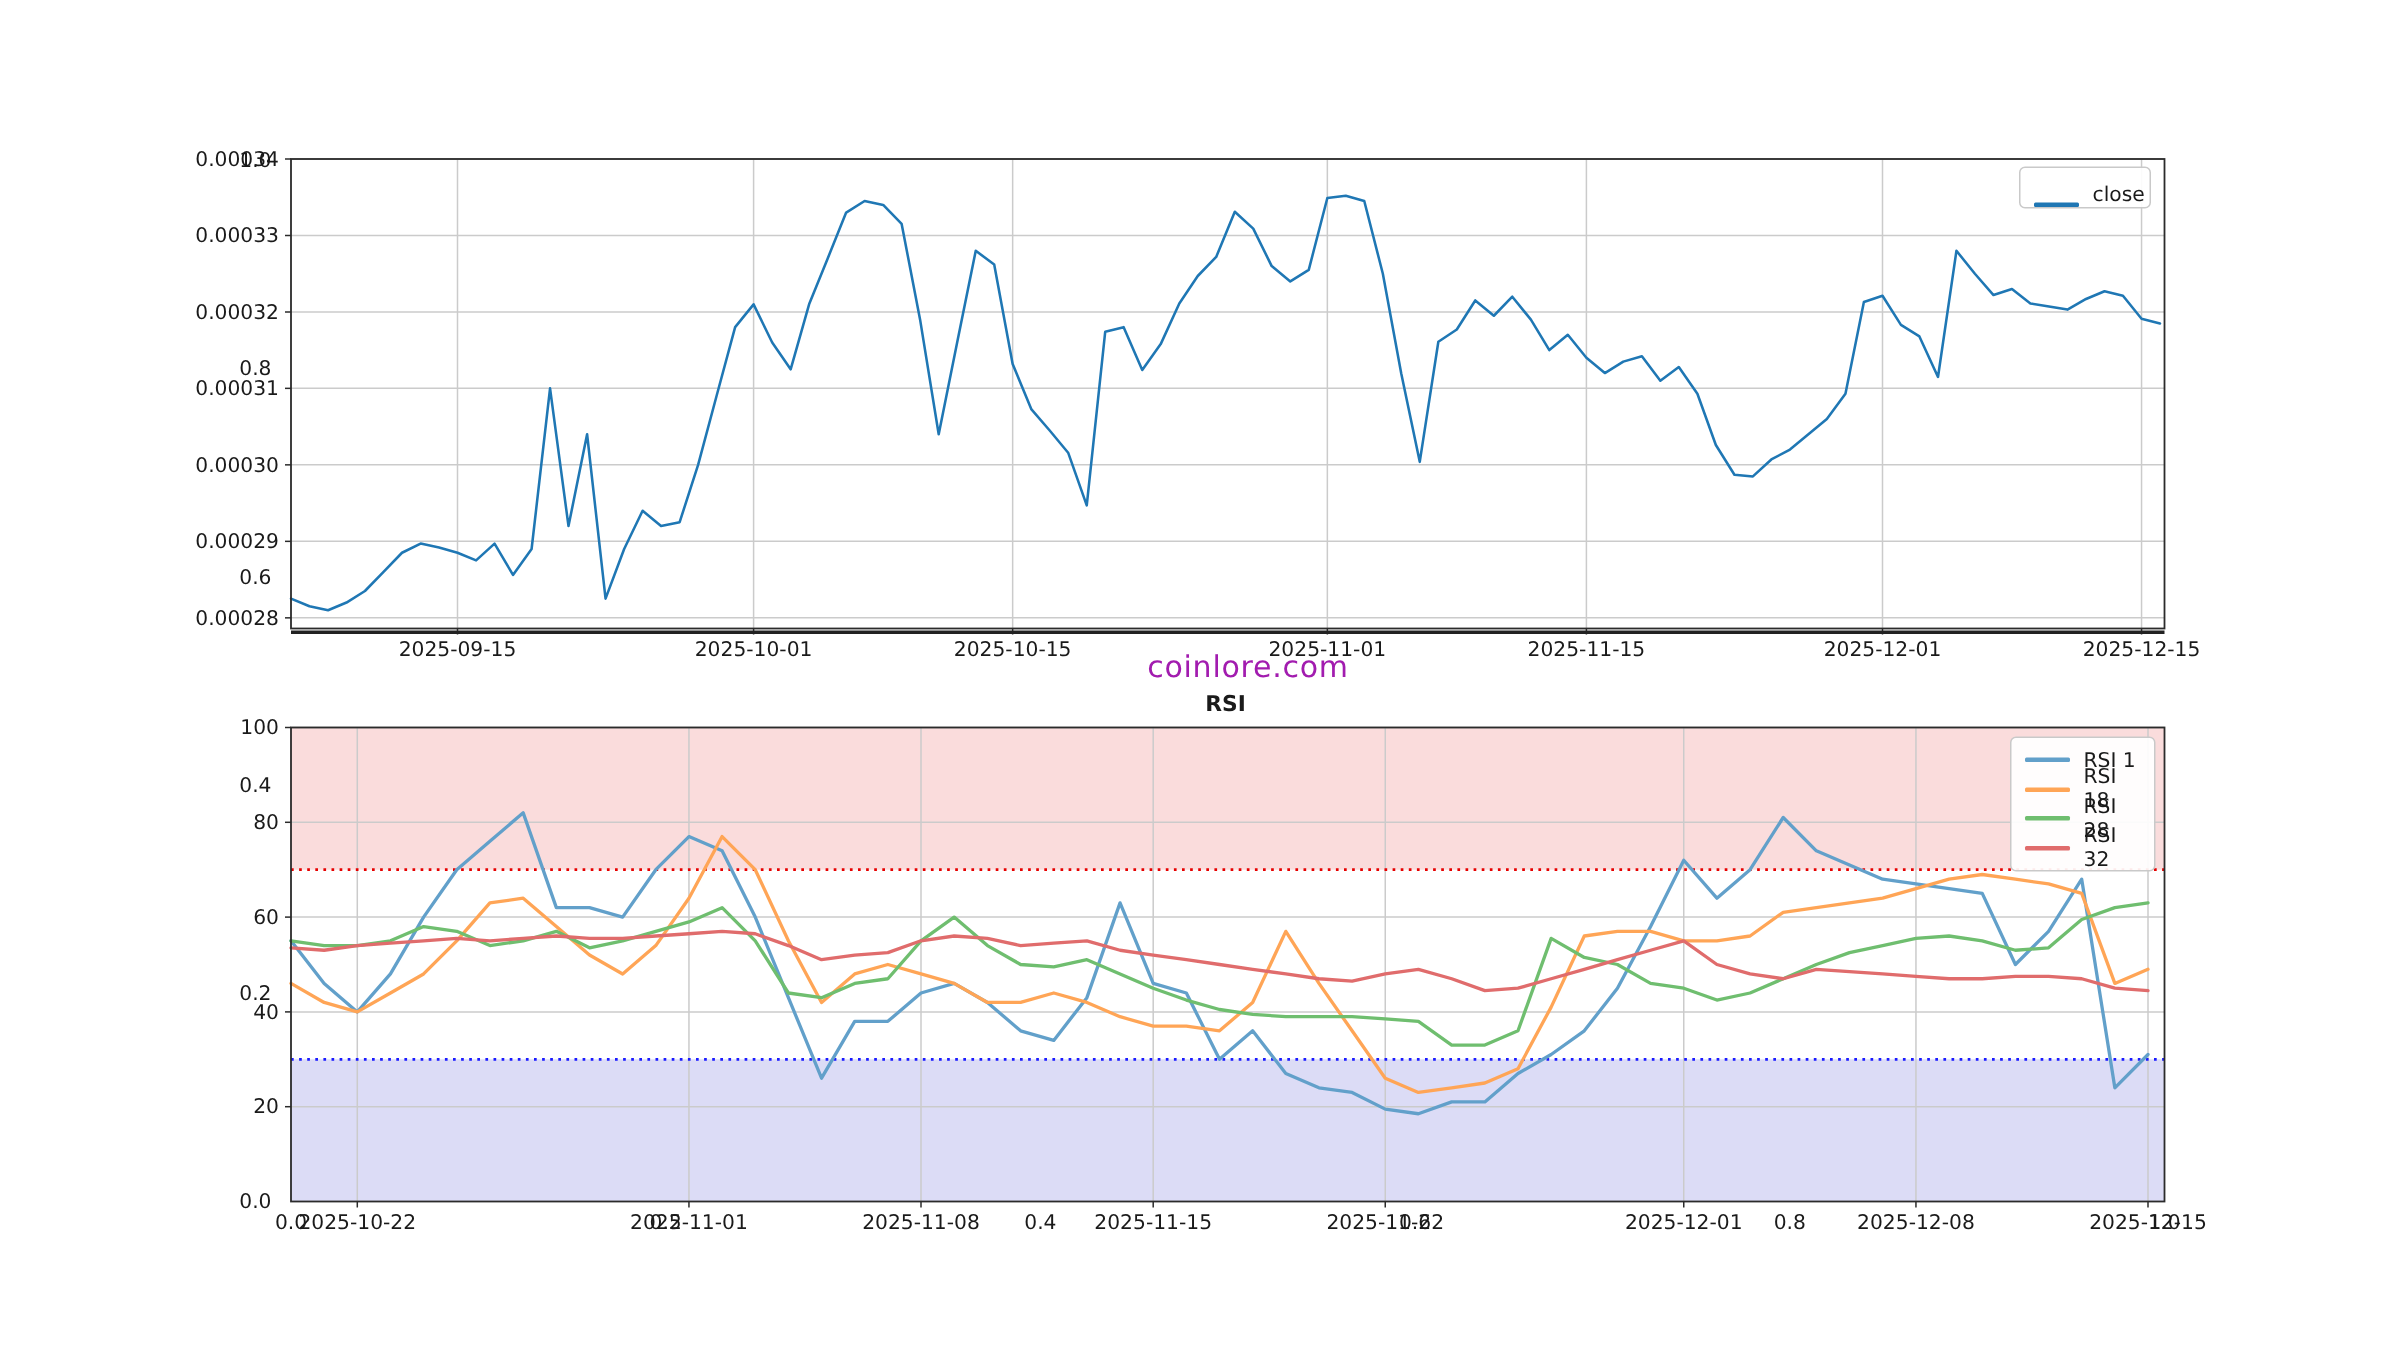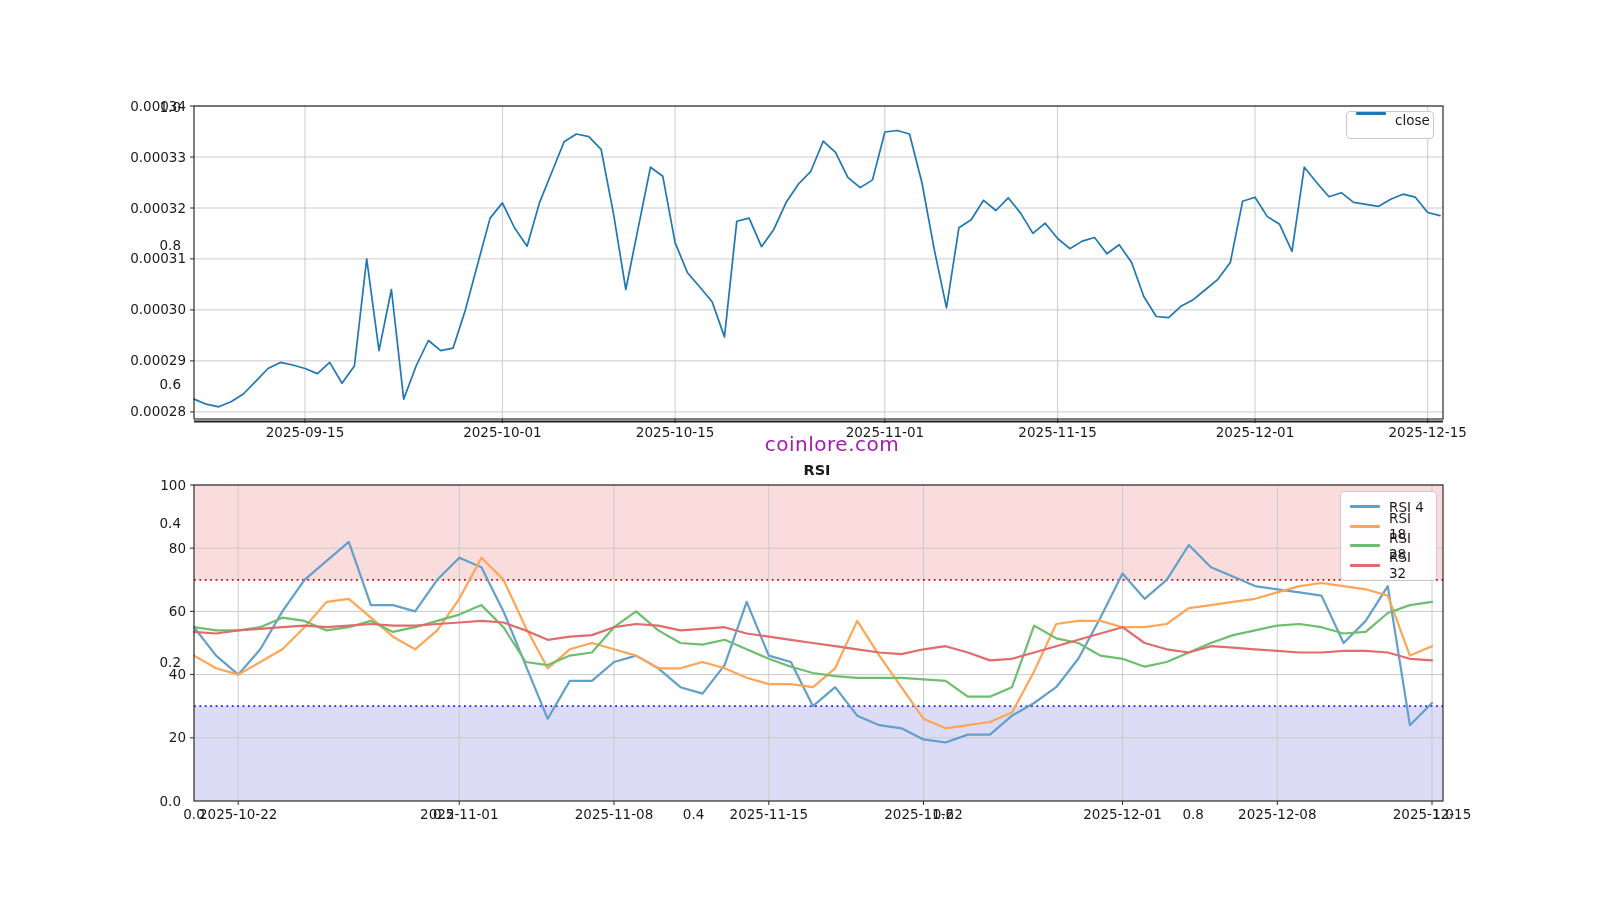--- a/index.html
+++ b/index.html
@@ -6,21 +6,21 @@
   body{width:1600px;height:900px;position:relative;overflow:hidden;
        font-family:"DejaVu Sans",sans-serif;color:#1a1a1a;}
   #plot{position:absolute;left:0;top:0;}
   .watermark{position:absolute;left:817px;top:444px;transform:translate(-50%,-50%);
        font-size:20px;color:#a21caf;letter-spacing:.5px;white-space:nowrap;margin-left:15px;}
   .rsi-title{position:absolute;left:817px;top:470px;transform:translate(-50%,-50%);
        font-size:14.5px;color:#1a1a1a;font-weight:bold;}
   .legend{position:absolute;background:rgba(255,255,255,.92);border:1px solid #c9c9c9;
        border-radius:4px;box-sizing:border-box;font-size:13.5px;color:#1a1a1a;}
   .legend-price{left:1346px;top:111px;width:88px;height:28px;display:flex;
-       align-items:flex-start;gap:9px;padding:0 9px;}
+       align-items:flex-end;gap:9px;padding:0 9px;}
   .legend-rsi{left:1340px;top:491px;width:97px;padding:5px 9px;}
   .legend-row{display:flex;align-items:center;gap:9px;height:19.5px;}
   .sw{display:inline-block;width:30px;height:3px;border-radius:1px;flex:0 0 auto;}
   text{font-family:"DejaVu Sans",sans-serif;}
 </style>
 </head>
 <body>
 
 <svg id="plot" width="1600" height="900">
     <g>
@@ -140,21 +140,21 @@
 <div class="rsi-title">RSI</div>
 
 <div class="legend legend-price">
   <span class="sw" style="background: rgb(31, 119, 180);"></span>
   <span>close</span>
 </div>
 
 <div class="legend legend-rsi">
   <div class="legend-row">
     <span class="sw" style="background: rgb(98, 160, 202);"></span>
-    <span>RSI 4</span>
+    <span>RSI 1</span>
   </div>
   <div class="legend-row">
     <span class="sw" style="background: rgb(255, 165, 86);"></span>
     <span>RSI 18</span>
   </div>
   <div class="legend-row">
     <span class="sw" style="background: rgb(111, 190, 111);"></span>
     <span>RSI 28</span>
   </div>
   <div class="legend-row">

